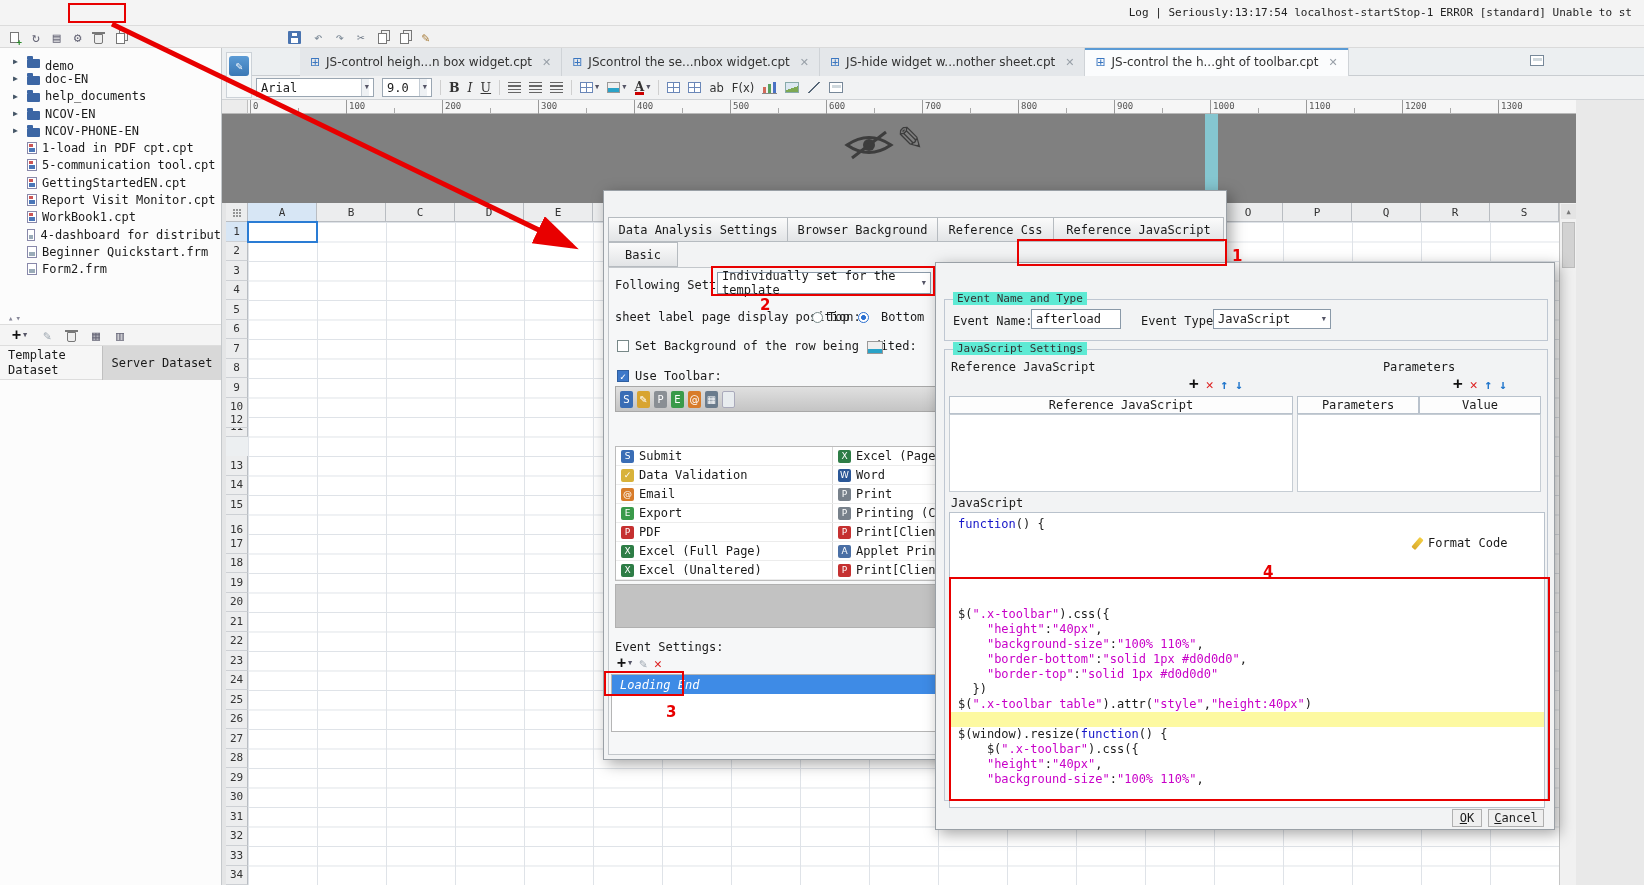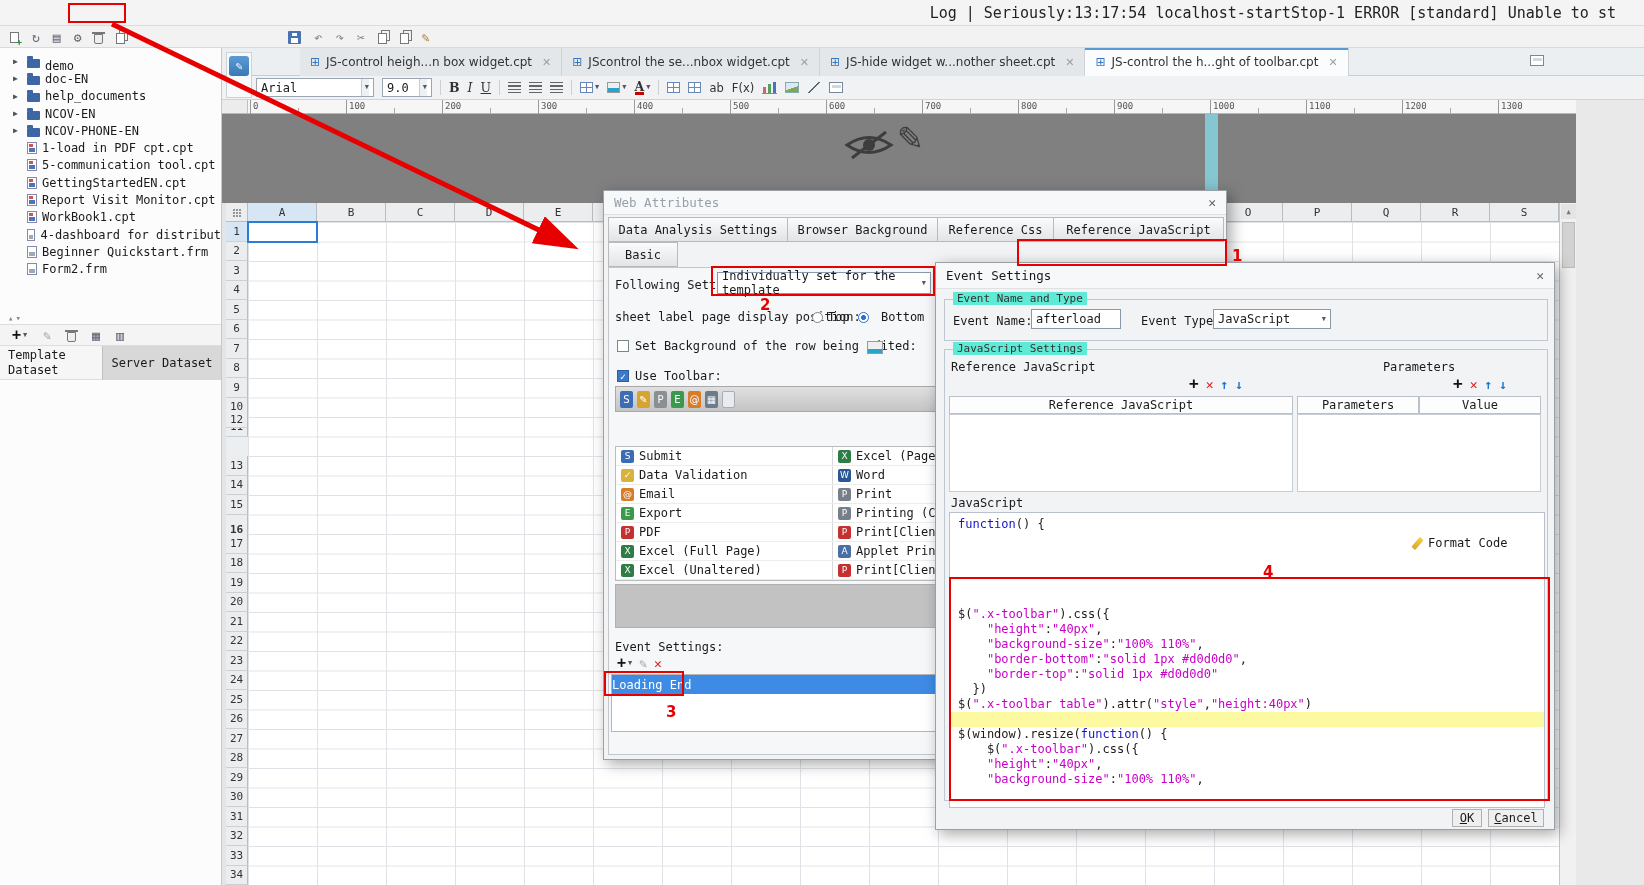--- a/index.html
+++ b/index.html
@@ -6,21 +6,21 @@
   *{box-sizing:border-box;}
   #app{position:relative;width:1644px;height:885px;background:#eceff1;overflow:hidden;
        font-family:"DejaVu Sans Mono","Liberation Mono",monospace;font-size:12px;color:#1a1a1a;}
   .abs{position:absolute;}
 
   
   #menubar{position:absolute;left:0;top:0;width:1644px;height:26px;background:#f4f4f4;
            border-bottom:1px solid #dcdcdc;display:flex;align-items:center;}
   #menu-items{display:flex;height:100%;padding-left:6px;}
   .menu-item{padding:0 15px;display:flex;align-items:center;font-size:12.5px;cursor:default;}
-  #log-text{margin-left:auto;padding-right:28px;font-size:15px;white-space:nowrap;color:#222;}
+  #log-text{margin-left:auto;padding-right:12px;font-size:11px;white-space:nowrap;color:#222;}
 
   
   #toprow{position:absolute;left:0;top:26px;width:1644px;height:22px;background:#f2f2f2;border-bottom:1px solid #dadada;}
   #sb-icons{position:absolute;left:10px;top:0;height:22px;display:flex;gap:13px;align-items:center;}
   #top-icons{position:absolute;left:288px;top:0;height:22px;display:flex;gap:13px;align-items:center;}
   .gi{line-height:1;display:inline-block;}
 
   
   .ic{display:inline-block;vertical-align:middle;position:relative;}
   .ic-save{width:13px;height:13px;border-radius:1px;background:
@@ -140,21 +140,21 @@
         font-family:"DejaVu Sans","Liberation Sans",sans-serif;flex:0 0 13px;}
   #wa-preview{display:flex;align-items:center;gap:4px;padding-left:4px;background:linear-gradient(#e0e0e0,#c4c4c4);border:1px solid #a8a8a8;}
   #wa-preview .tile{width:17px;height:17px;line-height:17px;font-size:10px;}
   #wa-items{background:#fff;border:1px solid #bcbcbc;overflow:hidden;}
   .wa-item-row{display:flex;height:19px;border-bottom:1px solid #ececec;}
   .wa-cell{display:flex;align-items:center;gap:5px;padding-left:5px;white-space:nowrap;overflow:hidden;}
   .wa-cell.l{width:217px;border-right:1px solid #d8d8d8;flex:0 0 217px;}
   .wa-cell.r{flex:1;}
   #wa-grayband{background:#c2c2c2;border:1px solid #b0b0b0;}
   #wa-event-list{background:#fff;border:1px solid #b5b5b5;}
-  .ev-row{height:19px;display:flex;align-items:center;padding-left:0;font-size:12px;}
+  .ev-row{height:19px;display:flex;align-items:center;padding-left:8px;font-size:12px;font-style:italic;}
   .ev-row.sel{background:#3e8be6;color:#fff;}
   .grp{position:absolute;border:1px solid #bfc7d2;}
   .grp-label{position:absolute;top:-8px;left:8px;background:#5eead4;padding:0 4px;font-size:11px;color:#333;white-space:nowrap;}
   .th{position:absolute;background:#fdfdfd;border:1px solid #b9c2cc;display:flex;align-items:center;justify-content:center;font-size:12px;}
   .tb{position:absolute;background:#fff;border:1px solid #c6cdd4;}
   .acticons{position:absolute;display:flex;gap:7px;align-items:center;}
   #code-area{position:absolute;background:#fff;border:1px solid #b9c2cc;overflow:hidden;padding:4px 0 0 8px;}
   .cl{font-family:"DejaVu Sans Mono","Liberation Mono",monospace;font-size:12px;line-height:15px;height:15px;white-space:pre;}
   .cl.hl{background:#fdf9a1;margin-left:-8px;padding-left:8px;}
   .str{color:#c800c8;} .kw{color:#1414c8;}
@@ -482,21 +482,21 @@
       <div class="rowh" style="top: 319.5px; height: 19.5px;">6</div>
       <div class="rowh" style="top: 339px; height: 19.5px;">7</div>
       <div class="rowh" style="top: 358.5px; height: 19.5px;">8</div>
       <div class="rowh" style="top: 378px; height: 19.5px;">9</div>
       <div class="rowh" style="top: 397.5px; height: 19.5px;">10</div>
       <div class="rowh" style="top: 417px; height: 19.5px;">11</div>
       <div class="rowh" style="top: 412px; height: 16px;">12</div>
       <div class="rowh" style="top: 456px; height: 19.5px;">13</div>
       <div class="rowh" style="top: 475.5px; height: 19.5px;">14</div>
       <div class="rowh" style="top: 495px; height: 19.5px;">15</div>
-      <div class="rowh" style="top: 514.5px; height: 31px; font-weight: bold;">16</div>
+      <div class="rowh" style="top: 514.5px; height: 31px;">16</div>
       <div class="rowh" style="top: 534px; height: 19.5px;">17</div>
       <div class="rowh" style="top: 553.5px; height: 19.5px;">18</div>
       <div class="rowh" style="top: 573px; height: 19.5px;">19</div>
       <div class="rowh" style="top: 592.5px; height: 19.5px;">20</div>
       <div class="rowh" style="top: 612px; height: 19.5px;">21</div>
       <div class="rowh" style="top: 631.5px; height: 19.5px;">22</div>
       <div class="rowh" style="top: 651px; height: 19.5px;">23</div>
       <div class="rowh" style="top: 670.5px; height: 19.5px;">24</div>
       <div class="rowh" style="top: 690px; height: 19.5px;">25</div>
       <div class="rowh" style="top: 709.5px; height: 19.5px;">26</div>
@@ -511,24 +511,20 @@
     </div>
   <div id="cells"></div>
   <div id="sel-a1"></div>
   <div id="vscroll">
     <div class="up">▲</div>
     <div class="thumb"></div>
   </div>
   <div id="deadzone"></div>
 
   <div id="wa-dialog" class="dialog" style="left:603px;top:190px;width:624px;height:570px;z-index:20;">
-    <div class="dlg-title">
-      <span style="color:#98a0a8;">Web Attributes</span>
-      <span class="x"></span>
-    </div>
     <div id="wa-tabs1" class="abs" style="left:4px;top:26px;display:flex;">
         <div class="wa-tab" style="width: 180px;">Data Analysis Settings</div>
         <div class="wa-tab" style="width: 150px;">Browser Background</div>
         <div class="wa-tab" style="width: 116px;">Reference Css</div>
         <div class="wa-tab" style="width: 170px;">Reference JavaScript</div>
       </div>
     <div id="wa-tabs2" class="abs" style="left:4px;top:51px;display:flex;flex-direction:column;">
         <div class="wa-tab" style="width: 70px;">Basic</div>
         <div class="wa-tab" style="width: 118px;">Printer(Server)</div>
         <div class="wa-tab" style="width: 224px; margin-top: 28px;">Pagination Preview</div>
@@ -654,24 +650,20 @@
             <span style="font-size: 13px; color: rgb(221, 34, 34); font-weight: bold;">✕</span>
           </span>
         </div>
       <div id="wa-event-list" class="abs" style="left:2px;top:406px;width:607px;height:58px;">
           <div class="ev-row sel">Loading End</div>
         </div>
     </div>
   </div>
 
   <div id="es-dialog" class="dialog" style="left:935px;top:262px;width:620px;height:568px;z-index:30;">
-    <div class="dlg-title" style="height:26px;">
-      <span>Event Settings</span>
-      <span class="x"></span>
-    </div>
 
     <div class="grp" style="left:8px;top:36px;width:604px;height:42px;">
       <div class="grp-label">Event Name and Type</div>
       <div class="lbl" style="left:8px;top:14px;">Event Name:</div>
       <div class="tbx" style="left:86px;top:9px;width:90px;height:20px;">
         <span>afterload</span>
       </div>
       <div class="lbl" style="left:196px;top:14px;">Event Type:</div>
       <div class="tbx" style="left:268px;top:9px;width:118px;height:20px;">
         <span>JavaScript</span>

